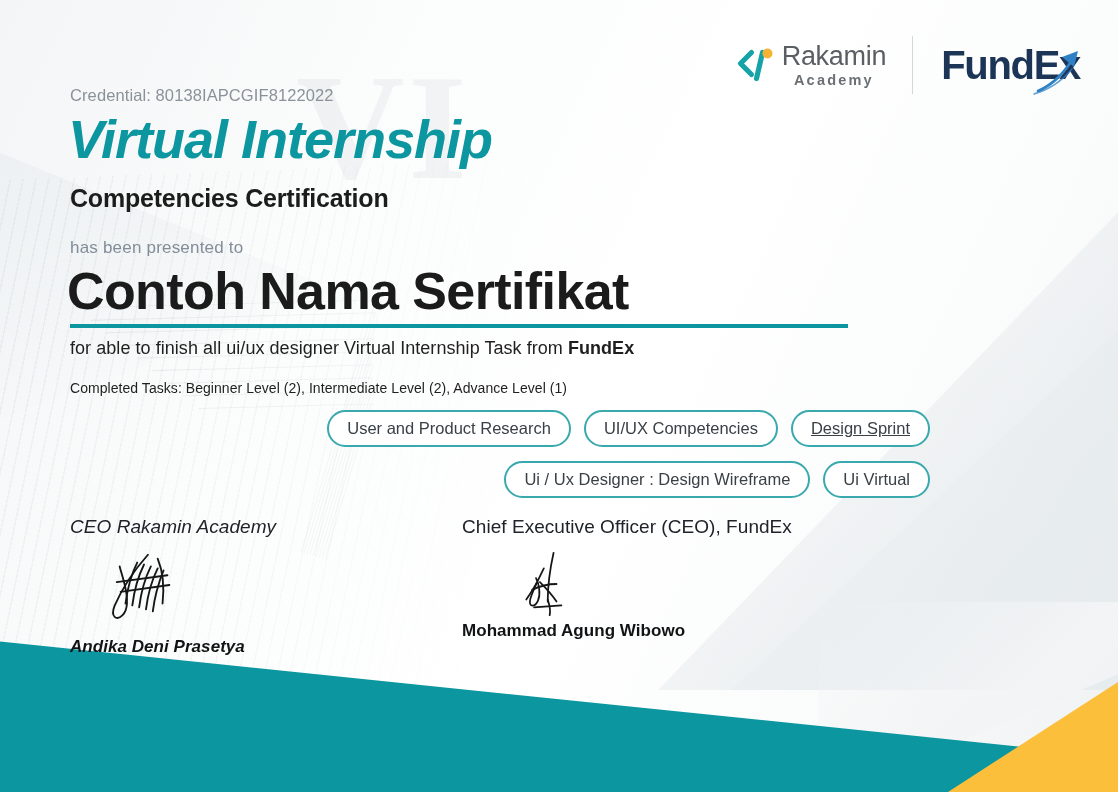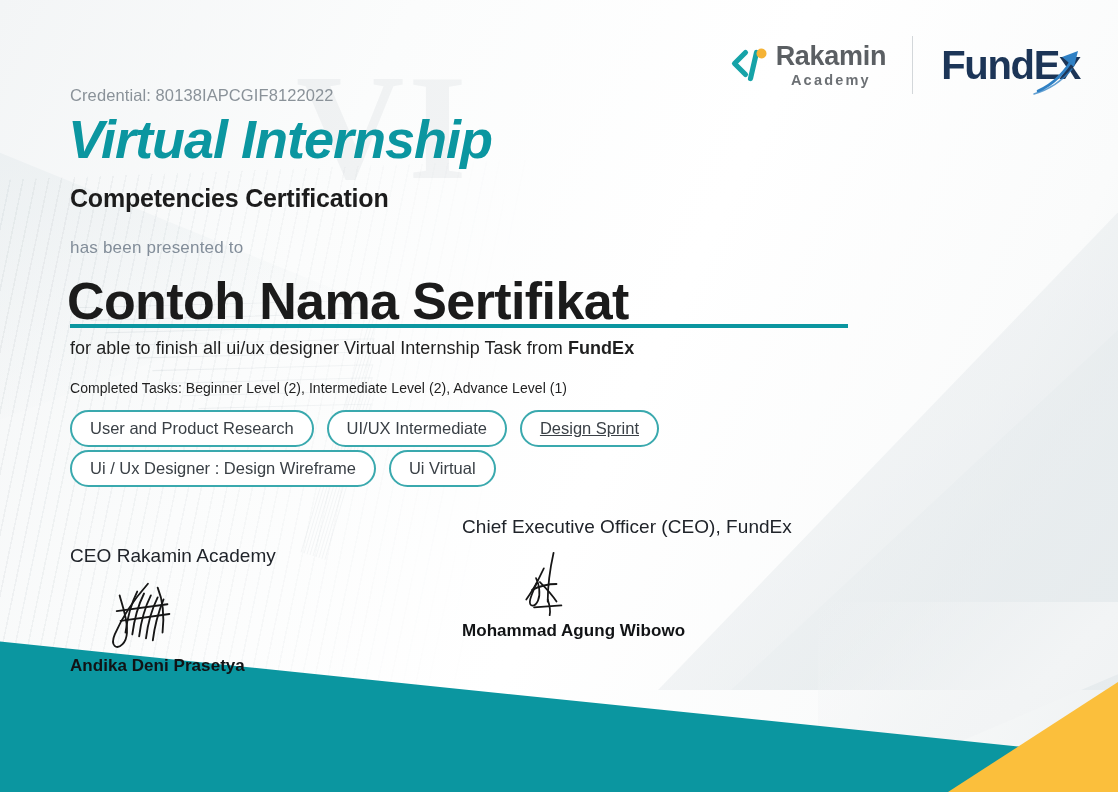--- a/index.html
+++ b/index.html
@@ -164,21 +164,21 @@
     flex: 0 0 auto;
   }
   .rak-words {
     display: flex;
     flex-direction: column;
     align-items: center;
     line-height: 1;
   }
   .rak-title {
     font-size: 27px;
-    font-weight: 700;
+    font-weight: 400;
     color: #5b5f63;
     letter-spacing: -0.3px;
   }
   .rak-sub {
     font-size: 14.5px;
     font-weight: 700;
     color: #6c7074;
     letter-spacing: 2.2px;
     margin-top: 3px;
   }
@@ -264,21 +264,20 @@
   .recipient {
     position: absolute;
     left: -3px;
     top: 262px;
     font-size: 52px;
     font-weight: 700;
     color: #1b1b1b;
     letter-spacing: -0.6px;
     line-height: 1.15;
     white-space: nowrap;
-    margin-top: 10px;
   }
 
   .rule {
     position: absolute;
     left: 0;
     top: 324px;
     width: 778px;
     height: 4px;
     background: var(--teal, #0b96a0);
   }
@@ -304,60 +303,61 @@
     white-space: nowrap;
   }
 
   .pills {
     position: absolute;
     left: 0;
     top: 410px;
     width: 860px;
     display: flex;
     flex-wrap: wrap;
-    gap: 3px 13px;
+    gap: 14px 13px;
+    justify-content: flex-end;
   }
   .pill {
     border: 2px solid #3aa9ae;
     border-radius: 999px;
     background: #ffffff;
     padding: 7px 18px 8px;
     font-size: 16.5px;
     color: #3a4046;
     white-space: nowrap;
     line-height: 1.1;
   }
 
   
   .sig-block {
     position: absolute;
     width: 330px;
   }
-  .sig-left  { left: 0px;   top: 544px; }
+  .sig-left  { left: 0px;   top: 515px; font-style: italic; }
   .sig-right { left: 392px; top: 515px; }
 
   .sig-role {
     font-size: 19px;
     color: #20242a;
     line-height: 1.28;
     letter-spacing: 0.05px;
   }
   .sig-mark {
     height: 74px;
     margin-top: 6px;
     position: relative;
   }
   .sig-name {
     font-size: 17px;
     font-weight: 700;
     color: #111315;
     letter-spacing: 0.05px;
     white-space: nowrap;
   }
-  .sig-left .sig-name  { margin-top: 8px; }
+  .sig-left .sig-name  { margin-top: 18px; }
   .sig-right .sig-name { margin-top: 2px; }
 </style>
 </head>
 <body>
 
 <div id="certificate" style="--teal: #0b96a0; --yellow: #fbbf3c;">
 
   <div class="bg-layer bg-base"></div>
   <div class="bg-wedge-tl"></div>
   <div class="bg-wedge-r1"></div>
@@ -423,21 +423,21 @@
     <div class="recipient">Contoh Nama Sertifikat</div>
 
     <div class="rule"></div>
 
     <div class="reason"><span>for able to finish all ui/ux designer Virtual Internship Task from </span><b>FundEx</b></div>
 
     <div class="tasks-line">Completed Tasks: Beginner Level (2), Intermediate Level (2), Advance Level (1)</div>
 
     <div class="pills" id="pill-row">
         <div class="pill" style="border-color: rgb(58, 169, 174);">User and Product Research</div>
-        <div class="pill" style="border-color: rgb(58, 169, 174);">UI/UX Intermediate</div>
+        <div class="pill" style="border-color: rgb(58, 169, 174);">UI/UX Competencies</div>
         <div class="pill" style="border-color: rgb(58, 169, 174); text-decoration: underline;">Design Sprint</div>
         <div class="pill" style="border-color: rgb(58, 169, 174);">Ui / Ux Designer : Design Wireframe</div>
         <div class="pill" style="border-color: rgb(58, 169, 174);">Ui Virtual</div>
       </div>
 
     <div class="sig-block sig-left">
       <div class="sig-role">CEO Rakamin Academy</div>
       <div class="sig-mark">
         <svg viewBox="0 0 150 80" width="150" height="78" aria-hidden="true">
           <g fill="none" stroke="#161616" stroke-width="1.9" stroke-linecap="round" stroke-linejoin="round">

